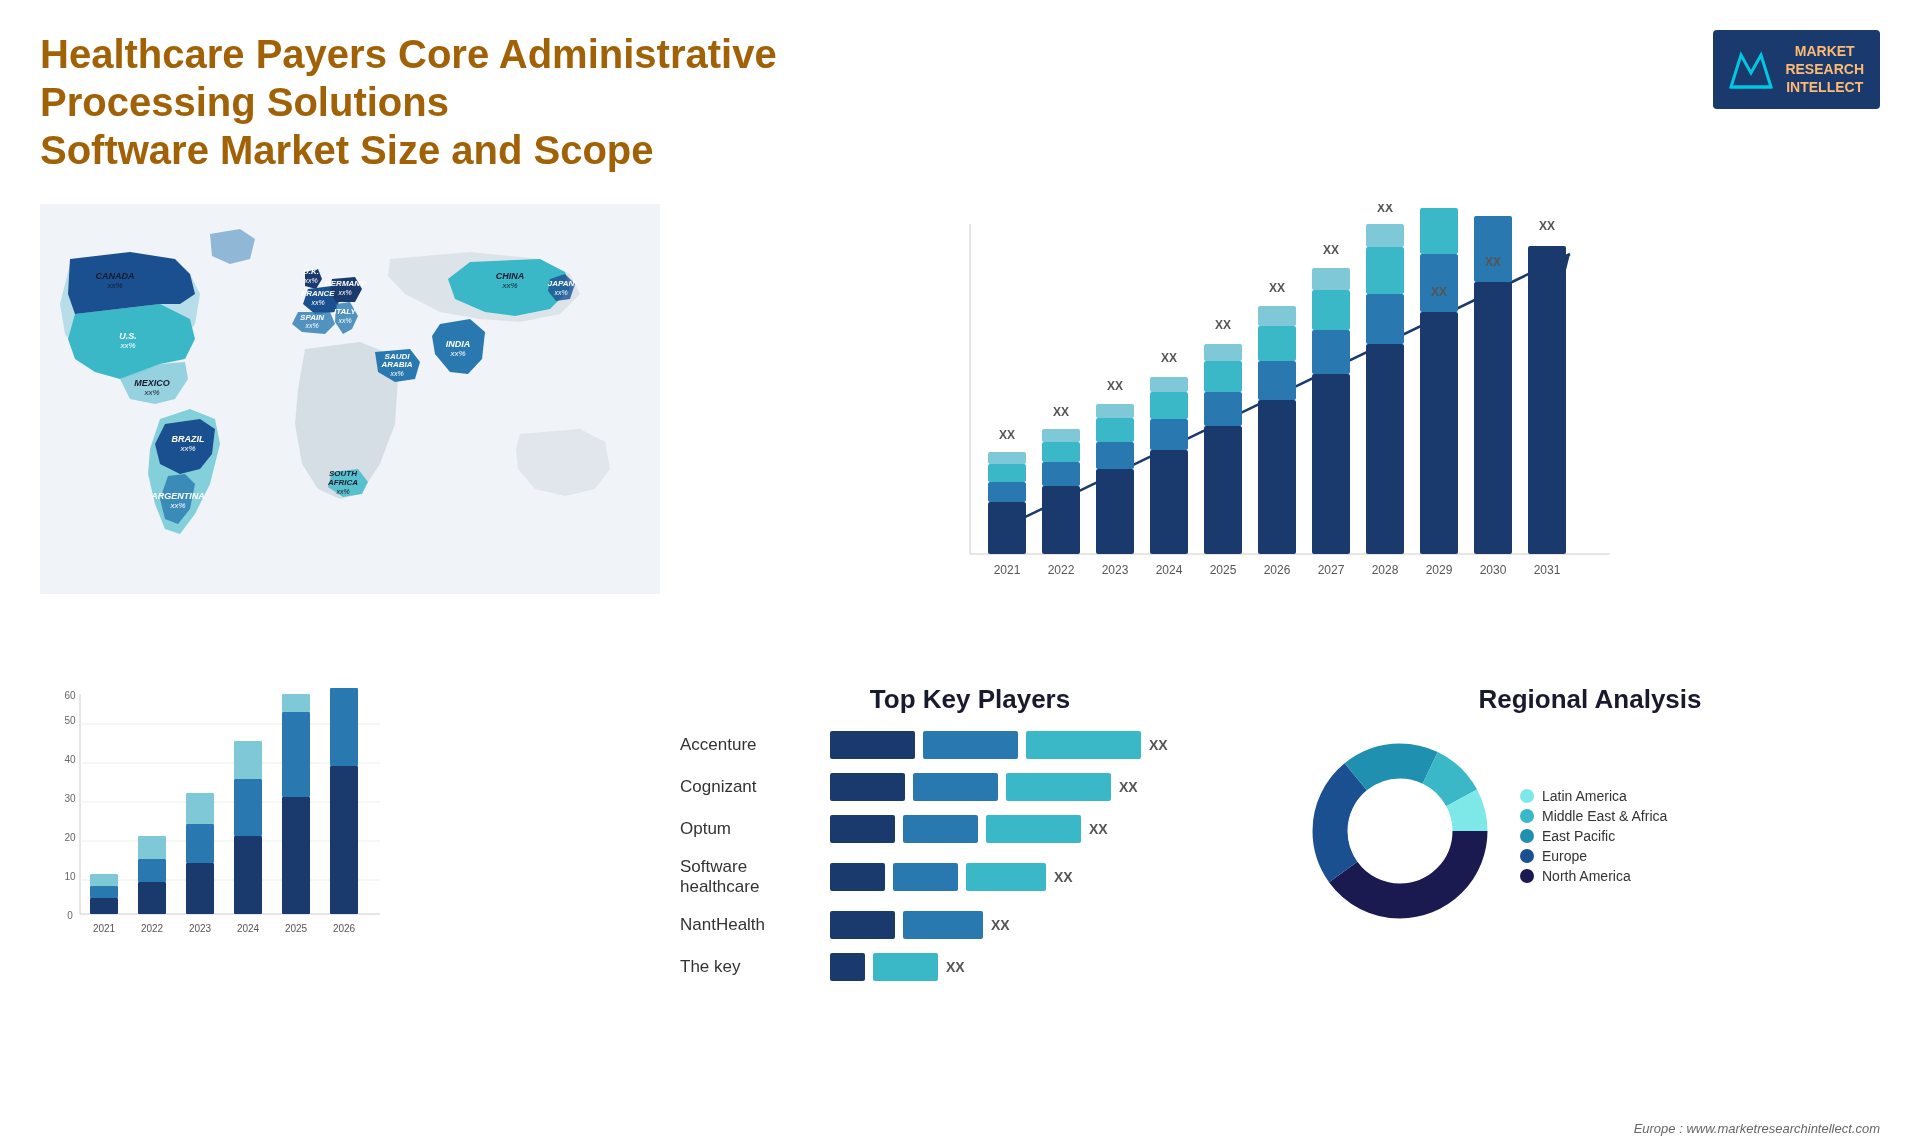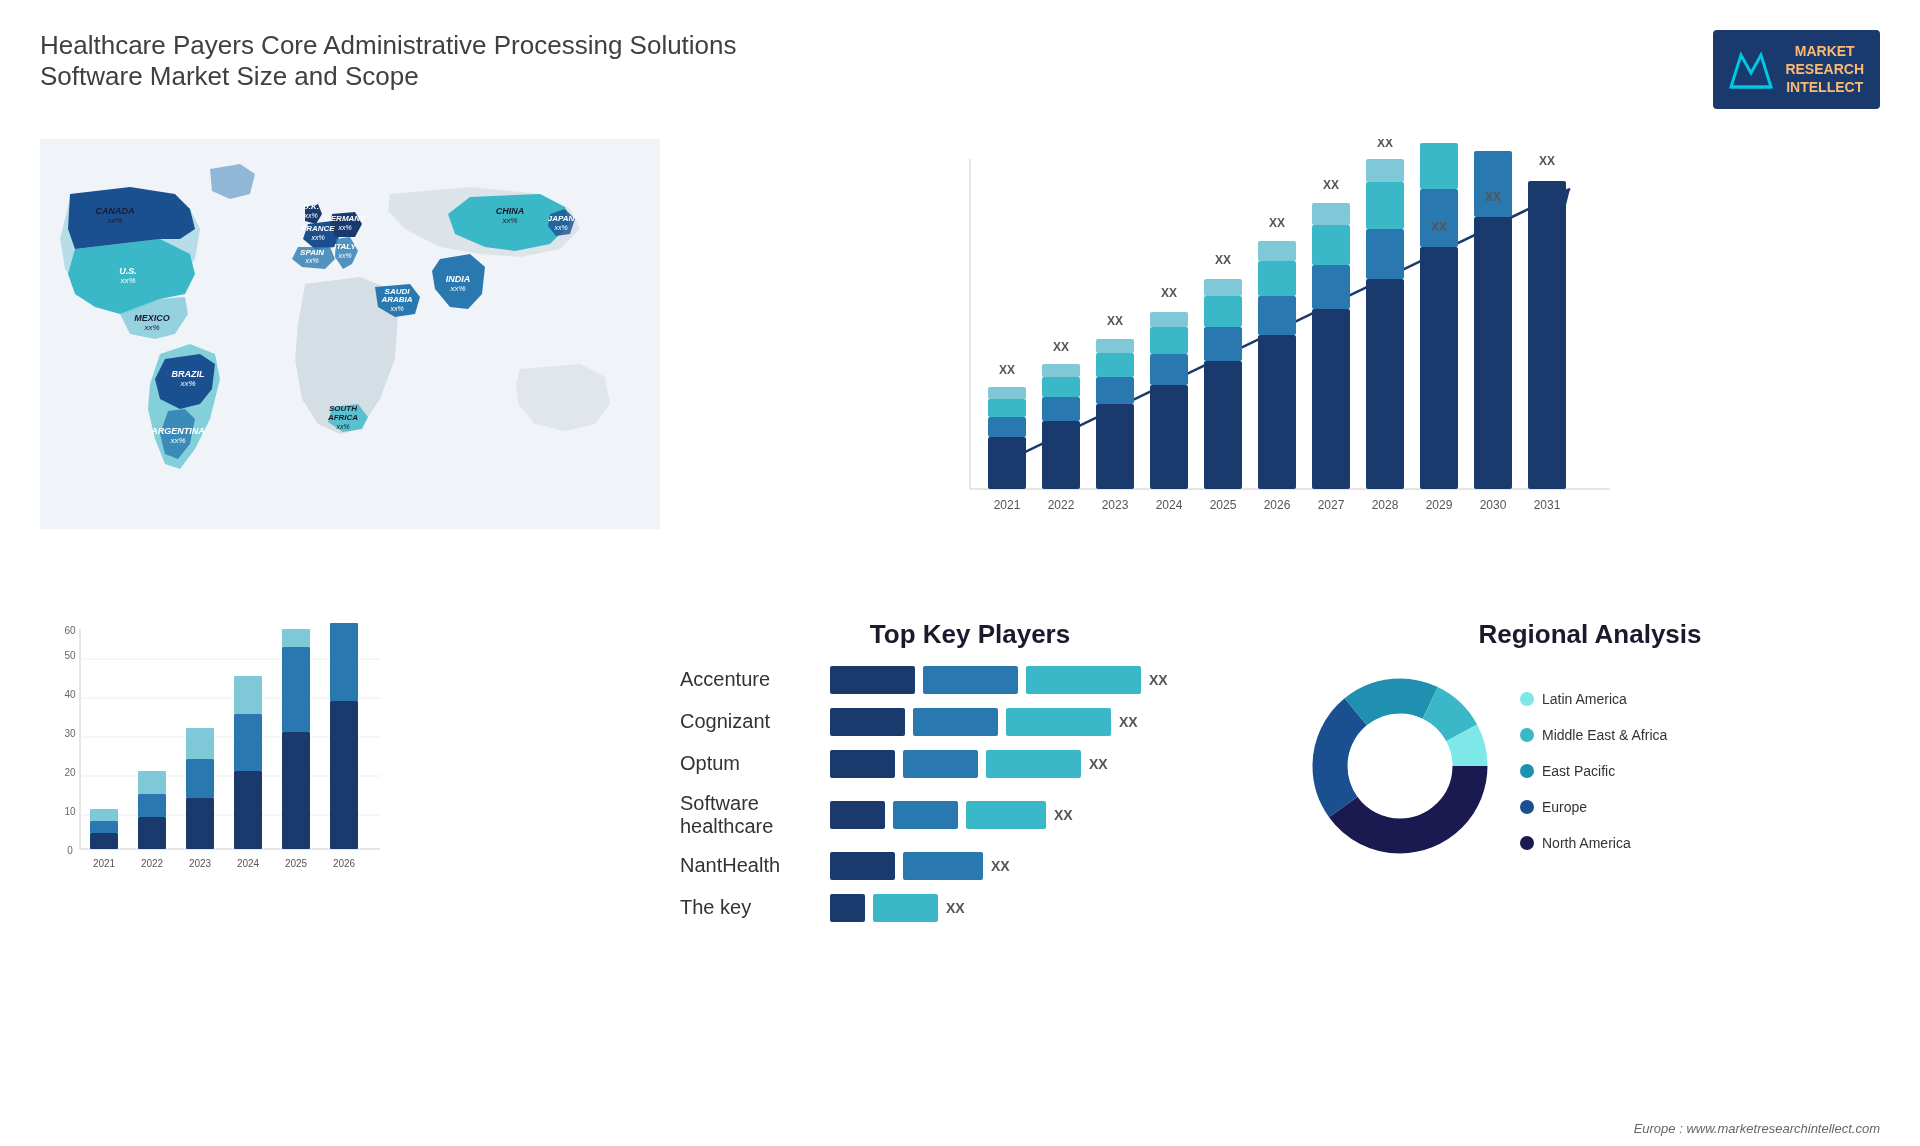--- a/index.html
+++ b/index.html
@@ -13,23 +13,23 @@
     }
 
     
     .header {
       display: flex;
       justify-content: space-between;
       align-items: flex-start;
       padding: 30px 40px 20px 40px;
     }
     .main-title {
-      font-size: 26px;
-      font-weight: 400;
-      color: #404040;
+      font-size: 40px;
+      font-weight: 700;
+      color: #a16207;
       line-height: 1.2;
       max-width: 900px;
     }
     .logo-area {
       display: flex;
       flex-direction: column;
       align-items: center;
       gap: 5px;
     }
     .logo-box {
@@ -138,21 +138,21 @@
     .players-section {
       padding: 10px 20px;
     }
     .player-row {
       display: flex;
       align-items: center;
       margin-bottom: 14px;
       gap: 10px;
     }
     .player-name {
-      font-size: 20px;
+      font-size: 17px;
       color: #333;
       width: 140px;
       flex-shrink: 0;
     }
     .player-bar-container {
       display: flex;
       align-items: center;
       gap: 8px;
     }
     .player-bar-segment {
@@ -165,21 +165,21 @@
       font-weight: 600;
     }
 
     
     .regional-section {
       padding: 10px 20px;
     }
     .regional-legend {
       display: flex;
       flex-direction: column;
-      gap: 20px;
+      gap: 4px;
       margin-top: 10px;
       justify-content: space-between;
     }
     .regional-legend-item {
       display: flex;
       align-items: center;
       gap: 8px;
       font-size: 14px;
       color: #333;
     }

